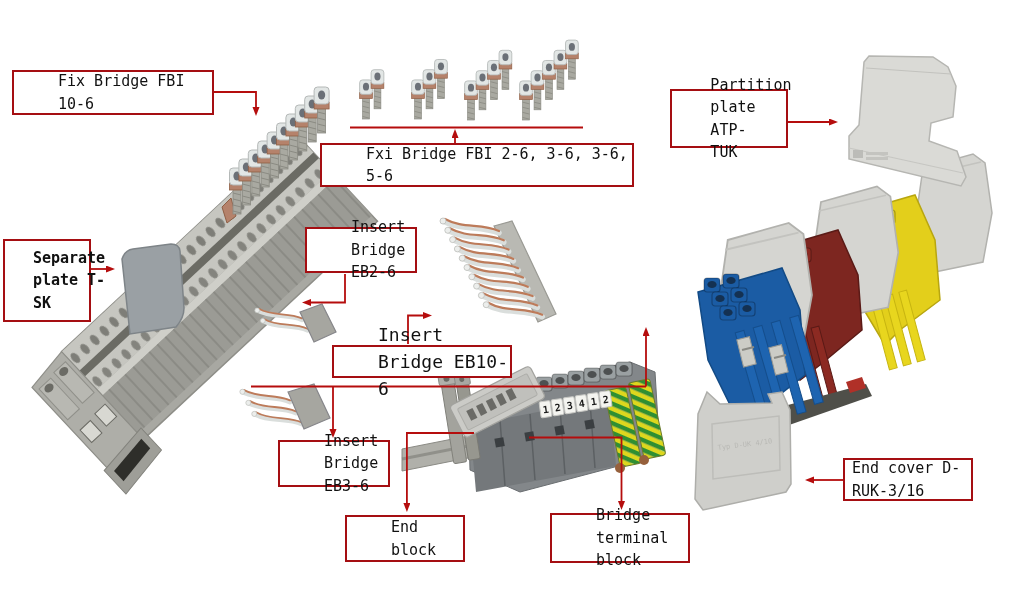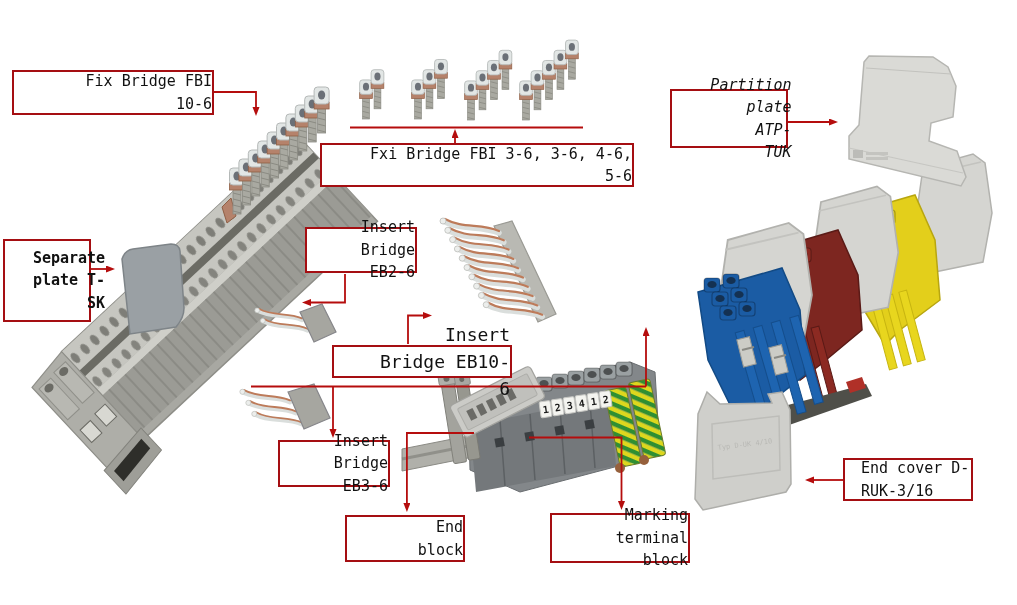--- a/index.html
+++ b/index.html
@@ -1,29 +1,29 @@
 <!DOCTYPE html>
 <html><head>
 <meta charset="utf-8">
 <style>
   html,body{margin:0;padding:0;background:#fff;}
   #stage{position:relative;width:1017px;height:605px;background:#ffffff;overflow:hidden;
          font-family:"DejaVu Sans Mono","Liberation Mono",monospace;}
   #art{position:absolute;left:0;top:0;z-index:1;}
   .callout{position:absolute;z-index:3;background:#ffffff;border:2px solid #a50e12;
            color:#111;font-size:15px;line-height:1.5;display:flex;align-items:center;
-           justify-content:center;text-align:right;white-space:pre-line;box-sizing:border-box;padding-left:44px;}
-  .callout.left{justify-content:flex-start;text-align:left;padding-left:16px;}
+           justify-content:center;text-align:left;white-space:pre-line;box-sizing:border-box;padding-left:44px;}
+  .callout.left{justify-content:flex-start;text-align:left;padding-left:7px;}
   #cb-fix      {left:12px;  top:70px;  width:202px; height:45px;}
   #cb-fxi      {left:320px; top:143px; width:314px; height:44px;}
   #cb-separate {left:3px;   top:239px; width:88px;  height:83px;font-weight:bold;}
   #cb-eb2      {left:305px; top:227px; width:112px; height:46px;}
   #cb-eb10     {left:332px; top:345px; width:180px; height:33px;font-size:18px;}
   #cb-zack     {left:576px; top:280px; width:141px; height:45px;}
-  #cb-partition{left:670px; top:89px;  width:118px; height:59px;font-style:italic;}
+  #cb-partition{left:670px; top:89px;  width:118px; height:59px;}
   #cb-eb3      {left:278px; top:440px; width:112px; height:47px;}
   #cb-endstop  {left:345px; top:515px; width:120px; height:47px;}
   #cb-marking  {left:550px; top:513px; width:140px; height:50px;}
   #cb-endcover {left:843px; top:458px; width:130px; height:43px;}
 </style>
 </head>
 <body>
 
 <div id="stage">
 
@@ -318,31 +318,31 @@
     <path d="M333,386.5 V430" marker-end="url(#arr)"></path>
     <path d="M646,386.5 V335" marker-end="url(#arr)"></path>
     <path d="M474,433 H406.9 V504" marker-end="url(#arr)"></path>
     <path d="M529,437.5 H621.5 V502" marker-end="url(#arr)"></path>
     <path d="M788,122 H830" marker-end="url(#arr)"></path>
     <path d="M843,480 H813" marker-end="url(#arr)"></path>
   </g>
 </svg>
 
 <div class="callout" id="cb-fix"><span>Fix Bridge FBI 10-6</span></div>
-<div class="callout" id="cb-fxi"><span>Fxi Bridge FBI 3-6, 3-6, 4-6, 5-6</span></div>
+<div class="callout" id="cb-fxi"><span>Fxi Bridge FBI 2-6, 3-6, 3-6, 5-6</span></div>
 <div class="callout" id="cb-separate"><span>Separate
 plate T-
 SK</span></div>
 <div class="callout" id="cb-eb2"><span>Insert
 Bridge EB2-6</span></div>
 <div class="callout" id="cb-eb10"><span>Insert Bridge EB10-6</span></div>
 <div class="callout" id="cb-partition"><span>Partition
 plate ATP-
 TUK</span></div>
 <div class="callout" id="cb-eb3"><span>Insert
 Bridge EB3-6</span></div>
 <div class="callout" id="cb-endstop"><span>End block</span></div>
-<div class="callout" id="cb-marking"><span>Marking
+<div class="callout" id="cb-marking"><span>Bridge
 terminal block</span></div>
 <div class="callout left" id="cb-endcover"><span>End cover D-
 RUK-3/16</span></div>
 
 </div>
 
 </body></html>

